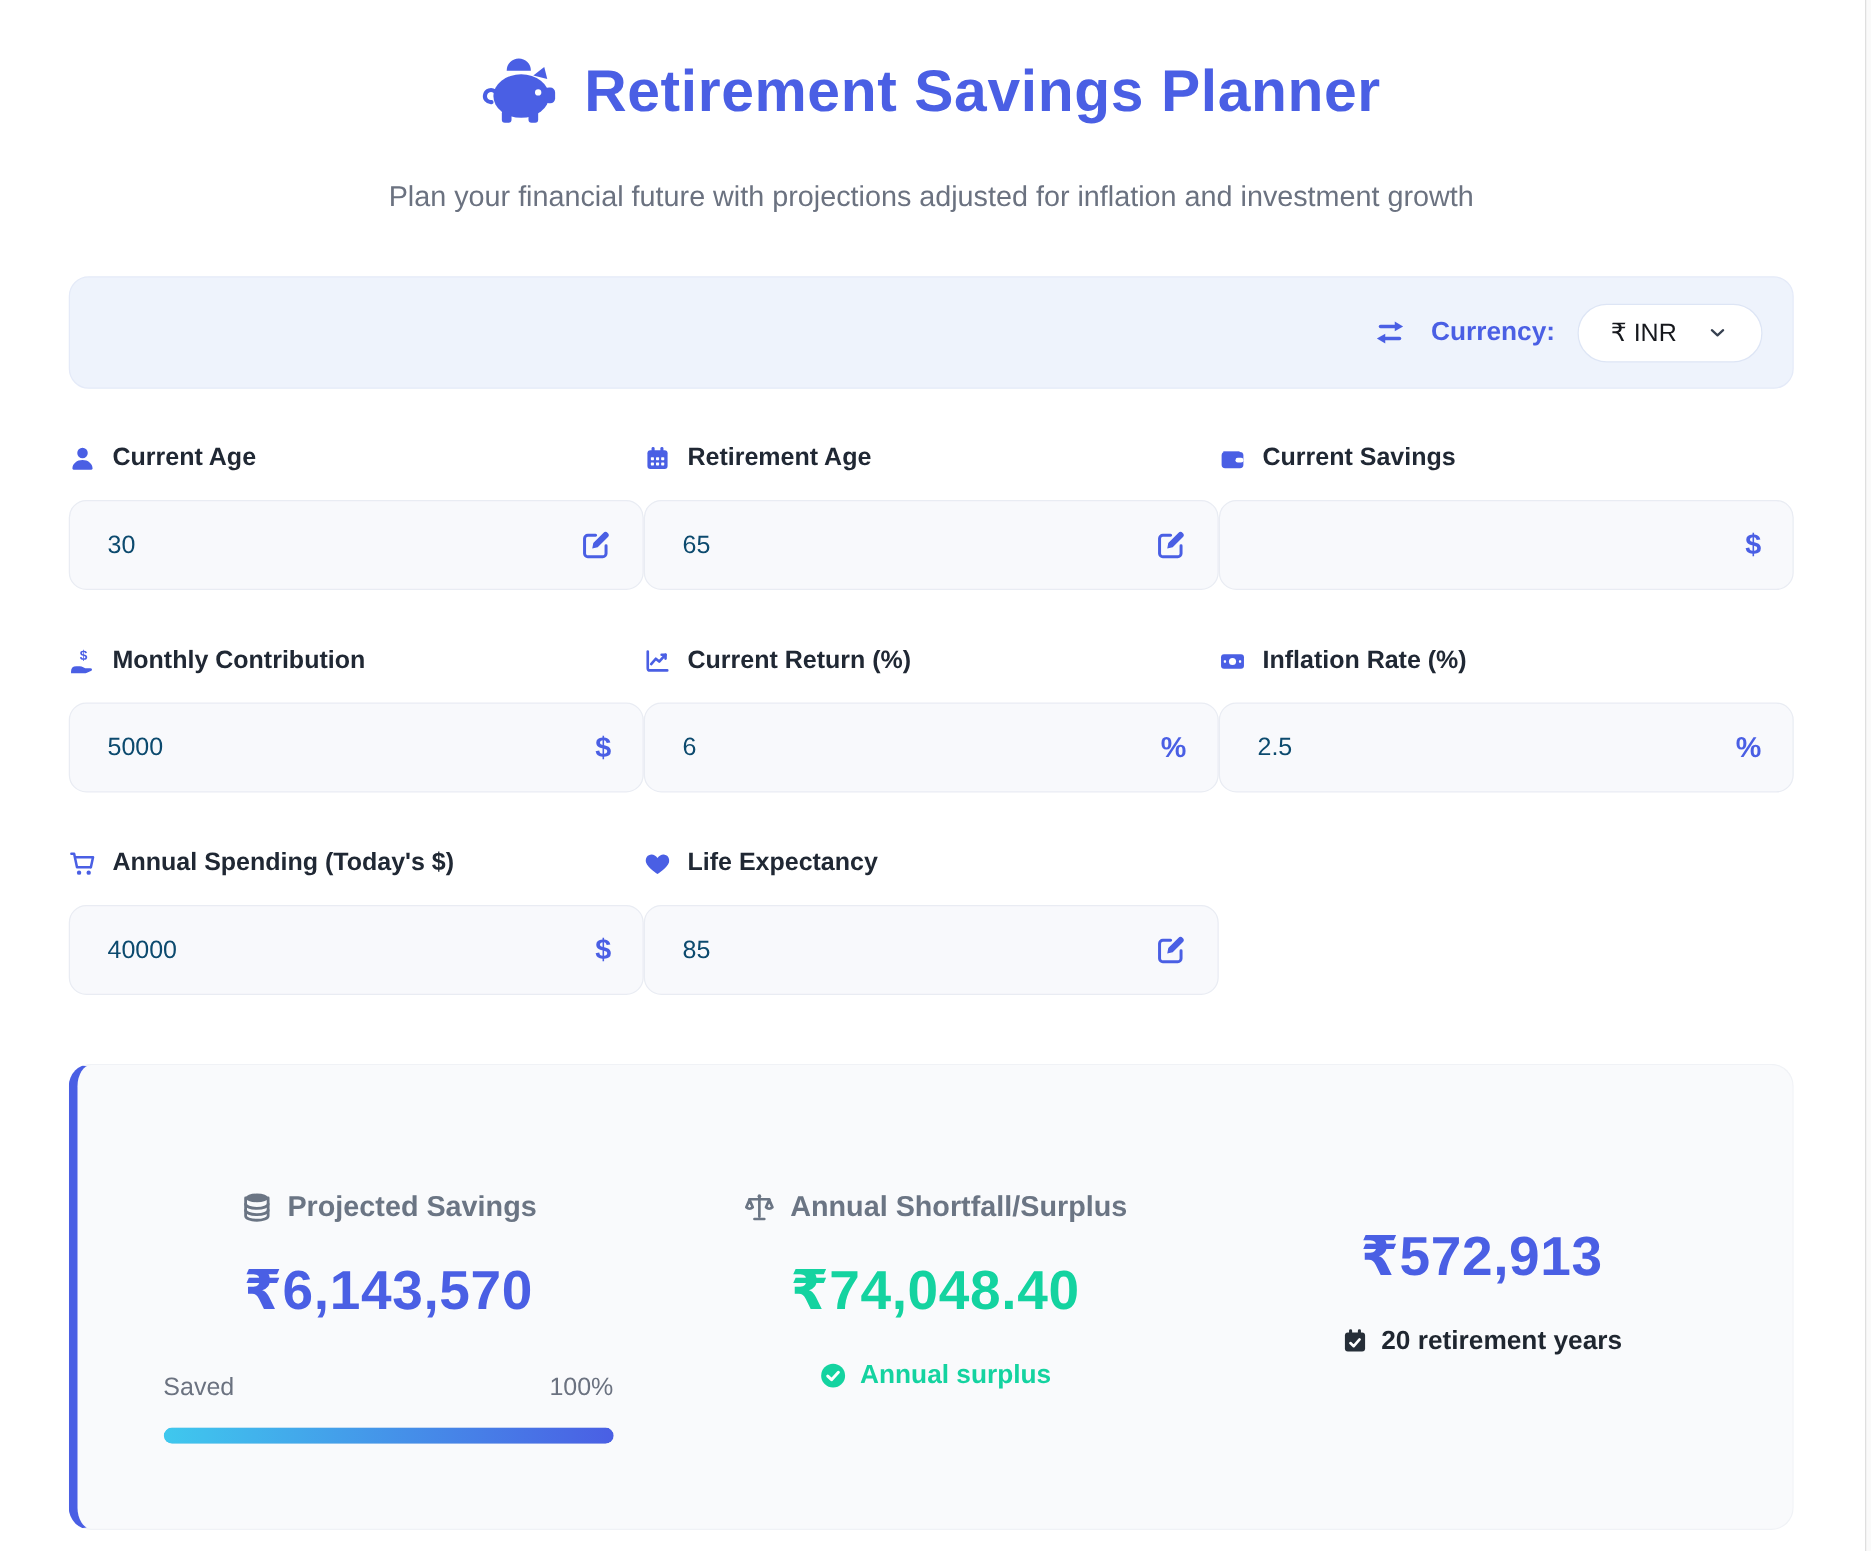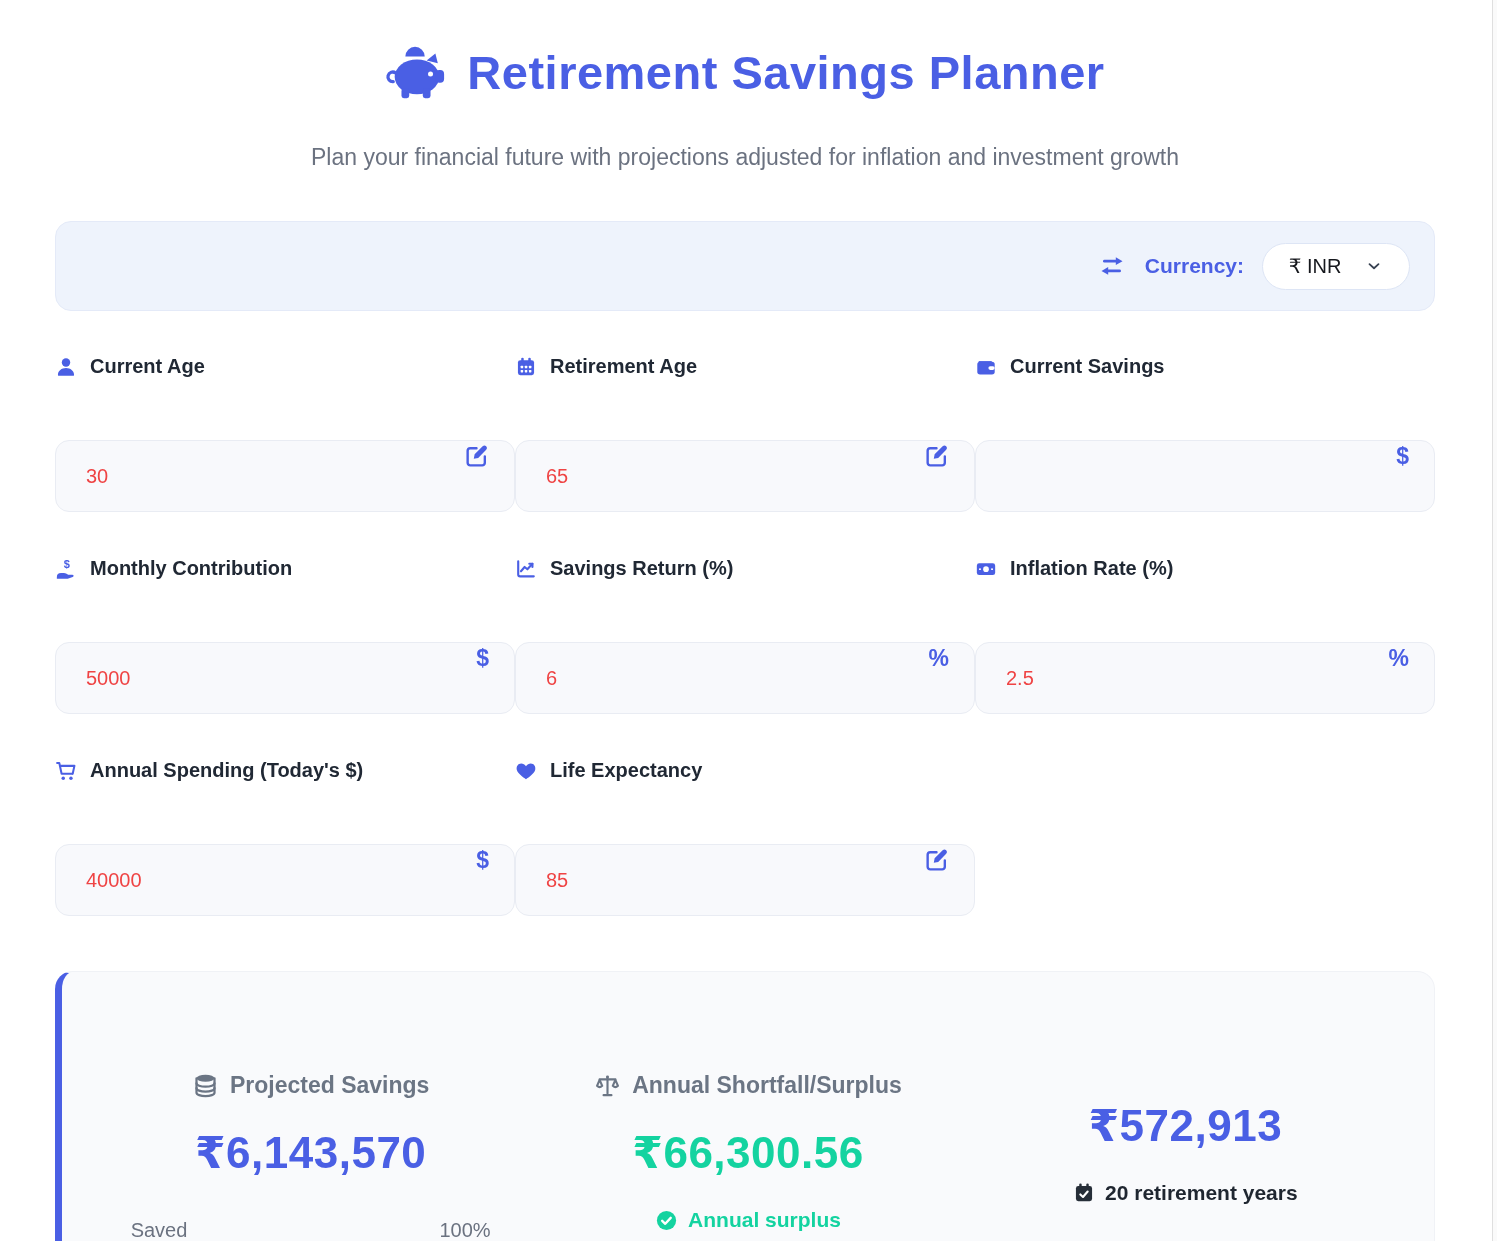--- a/index.html
+++ b/index.html
@@ -36,21 +36,21 @@
 
   
   .fields-grid { margin-top:44px; display:grid; grid-template-columns:repeat(3,1fr); }
   .field { margin-bottom:45px; }
   .field-label { display:flex; align-items:center; gap:13px; font-size:20px; font-weight:bold; color:#202834; margin-bottom:22px; }
   .flabel-icon { width:22px; height:22px; color:#4a5fe4; display:flex; align-items:center; justify-content:center; flex:0 0 auto; }
   .flabel-icon svg { width:22px; height:22px; display:block; }
   .input-wrap { position:relative; }
   .field-input {
     width:100%; height:72px; background:#f8f9fc; border:1px solid #e9ecf3; border-radius:14px;
-    font-size:20px; color:#ef4444; padding:0 66px 0 30px; font-family:inherit; outline:none;margin-top:40px;
+    font-size:20px; color:#0c4a6e; padding:0 66px 0 30px; font-family:inherit; outline:none;
   }
   .suffix { position:absolute; right:26px; top:50%; transform:translateY(-50%); display:flex; align-items:center; }
   .suffix-text { color:#4a5fe4; font-weight:bold; font-size:23px; }
   .suffix-edit { color:#4a5fe4; cursor:pointer; background:none; border:none; padding:0; }
   .suffix-edit svg { width:25px; height:25px; display:block; }
 
   
   .results {
     margin-top:10px; height:373px; background:#f9fafc;
     border:1px solid #f0f2f6; border-left:7px solid #4a5fe4; border-radius:18px;
@@ -199,21 +199,21 @@
 
       <div class="field">
         <div class="field-label">
           <span class="flabel-icon">
             <svg viewBox="0 0 24 24" fill="none" stroke="currentColor" stroke-width="2.3" stroke-linecap="round" stroke-linejoin="round">
                 <path d="M3.5 3.5v14.5a2 2 0 0 0 2 2H20.5"></path>
                 <polyline points="6.5,14.5 10.5,9.8 13.5,12.3 19,6.3"></polyline>
                 <polyline points="15.6,6.3 19,6.3 19,9.7"></polyline>
               </svg>
           </span>
-          <span>Savings Return (%)</span>
+          <span>Current Return (%)</span>
         </div>
         <div class="input-wrap">
           <input class="field-input" value="6" style="">
           <span class="suffix suffix-text">%</span>
         </div>
       </div>
 
       <div class="field">
         <div class="field-label">
           <span class="flabel-icon">
@@ -301,21 +301,21 @@
           <svg viewBox="0 0 24 24" fill="none" stroke="currentColor" stroke-width="1.9" stroke-linecap="round" stroke-linejoin="round">
             <path d="M12 4.8V19"></path>
             <path d="M5 6.6H19"></path>
             <path d="M8.5 20.6H15.5"></path>
             <path d="M5 7 L2.7 12.3a3.4 3.4 0 0 0 4.6 0z"></path>
             <path d="M19 7 L16.7 12.3a3.4 3.4 0 0 0 4.6 0z"></path>
             <circle cx="12" cy="4.4" r="1.3" fill="currentColor" stroke="none"></circle>
           </svg>
           <span>Annual Shortfall/Surplus</span>
         </div>
-        <div class="result-value val-green">₹66,300.56</div>
+        <div class="result-value val-green">₹74,048.40</div>
         <div class="result-note note-green">
           <svg width="23" height="23" viewBox="0 0 24 24">
             <circle cx="12" cy="12" r="10" fill="#14d3a0"></circle>
             <polyline points="7.5,12.4 10.7,15.4 16.4,9.2" fill="none" stroke="#ffffff" stroke-width="2.5" stroke-linecap="round" stroke-linejoin="round"></polyline>
           </svg>
           <span>Annual surplus</span>
         </div>
       </div>
 
       <div class="result-card">

